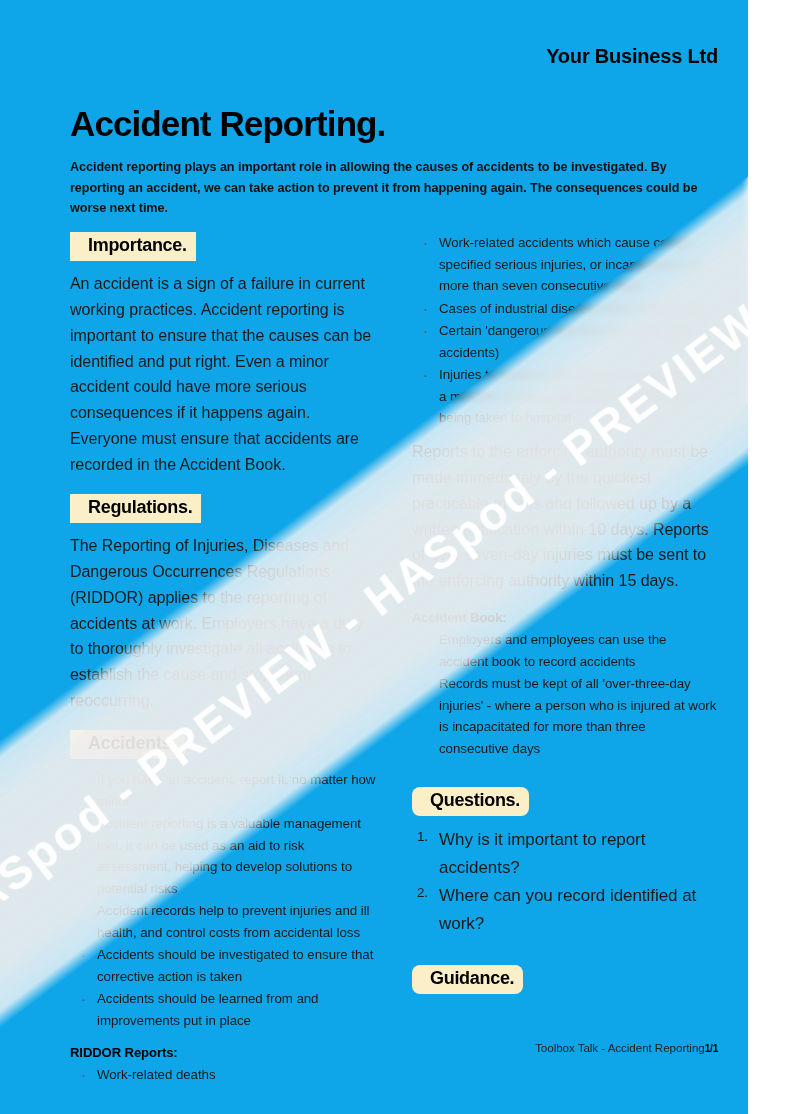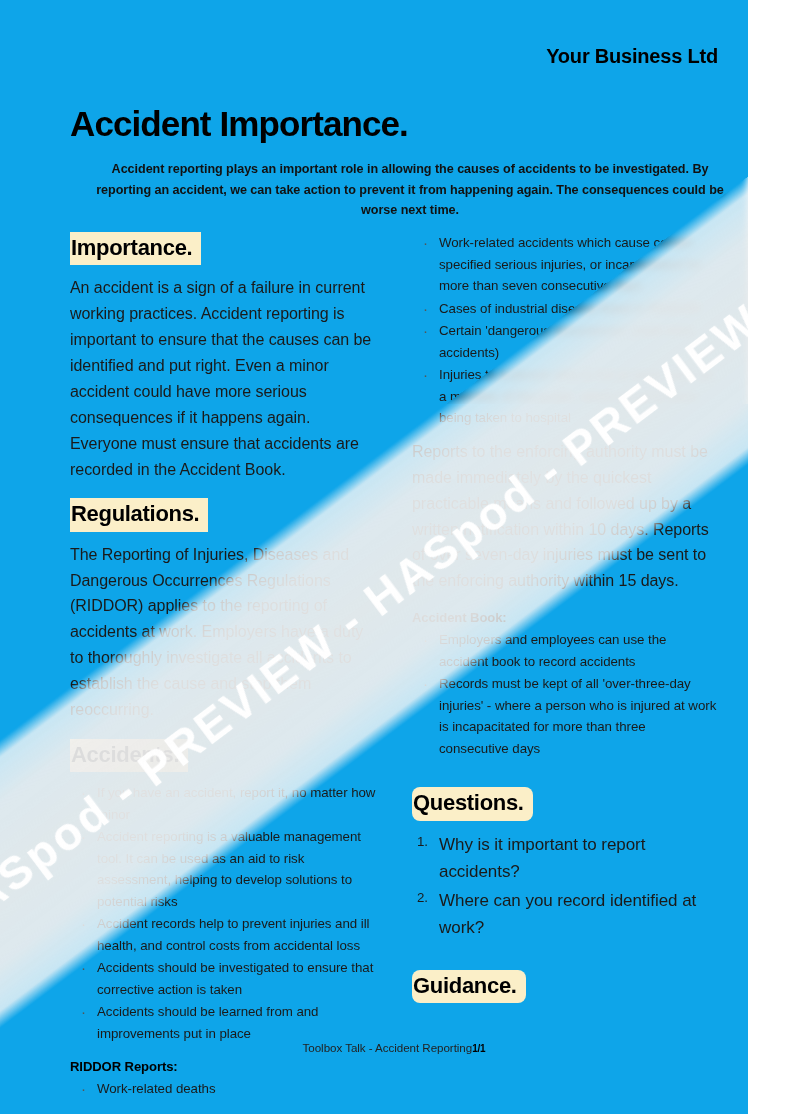--- a/index.html
+++ b/index.html
@@ -58,47 +58,46 @@
     color: #000000;
     letter-spacing: -0.9px;
     line-height: 1.12;
     margin: 0 0 14px 0;
   }
   .doc-intro {
     font-size: 12.6px;
     font-weight: bold;
     color: #111111;
     line-height: 1.62;
-    margin: 16px;
-    width: 648px;
-    letter-spacing: -0.05px;
-    text-align: center;
+    margin: 0;
+    width: 648px;
+    letter-spacing: -0.05px;
   }
 
   
   .columns {
     position: absolute;
     top: 232px;
     left: 0;
     width: 648px;
     display: flex;
     gap: 36px;
   }
   .col {
     width: 306px;
   }
 
   
   .section-heading {
     display: inline-block;
-    font-size: 22px;
+    font-size: 18px;
     font-weight: bold;
     color: #000000;
     background: #FBEFC8;
-    padding: 4px 9px 5px 1px;
+    padding: 4px 9px 5px 18px;
     letter-spacing: -0.3px;
     line-height: 1.1;
     margin: 0 0 10px 0;
   }
   .section-heading.spaced-top { margin-top: 18px; border-radius: 8px; }
 
   p.body-text {
     font-size: 16px;
     line-height: 1.62;
     color: #1a1a1a;
@@ -163,21 +162,21 @@
     color: #1a1a1a;
   }
 
   
   .doc-footer {
     position: absolute;
     left: 70px;
     bottom: 60px;
     width: 648px;
     display: flex;
-    justify-content: center;
+    justify-content: flex-end;
     align-items: baseline;
   }
   .footer-left {
     font-size: 11.6px;
     color: #222222;
     letter-spacing: -0.05px;
   }
   .footer-right {
     font-size: 10px;
     font-weight: bold;
@@ -231,21 +230,21 @@
 <body>
 
 <div class="page">
   <div class="page-inner">
 
     <div class="doc-header">
       <div class="company-name">Your Business Ltd</div>
     </div>
 
     <div class="title-block">
-      <h1 class="doc-title">Accident Importance.</h1>
+      <h1 class="doc-title">Accident Reporting.</h1>
       <p class="doc-intro">Accident reporting plays an important role in allowing the causes of accidents to be investigated. By reporting an accident, we can take action to prevent it from happening again. The consequences could be worse next time.</p>
     </div>
 
     <div class="columns">
 
       <div class="col">
 
         <div class="section-heading">Importance.</div>
         <p class="body-text">An accident is a sign of a failure in current working practices. Accident reporting is important to ensure that the causes can be identified and put right. Even a minor accident could have more serious consequences if it happens again. Everyone must ensure that accidents are recorded in the Accident Book.</p>
 

